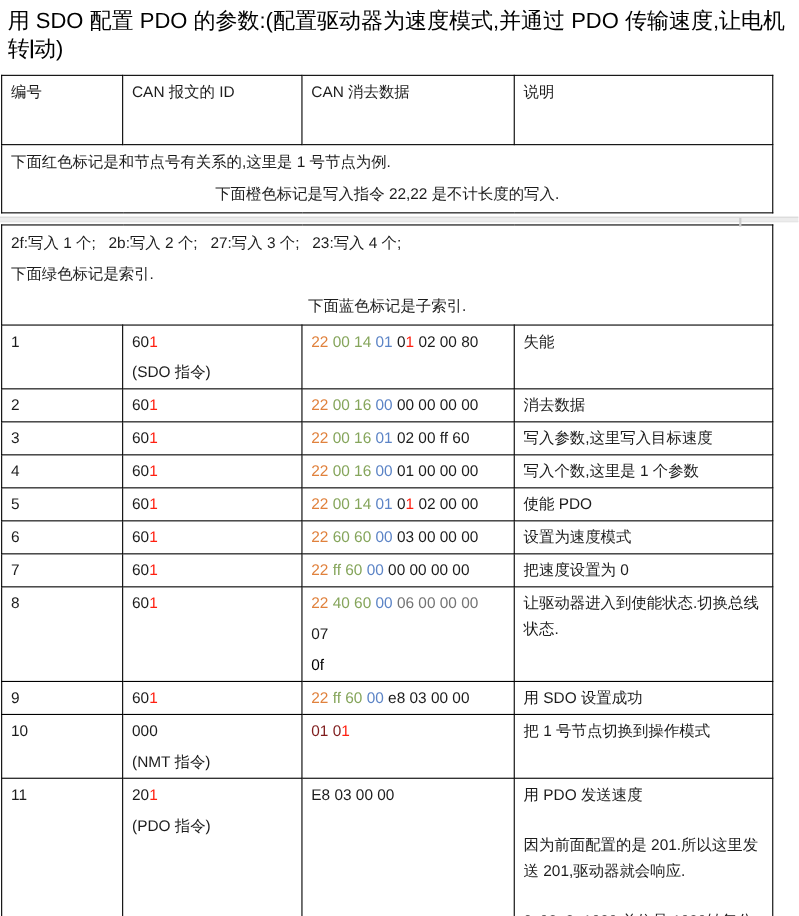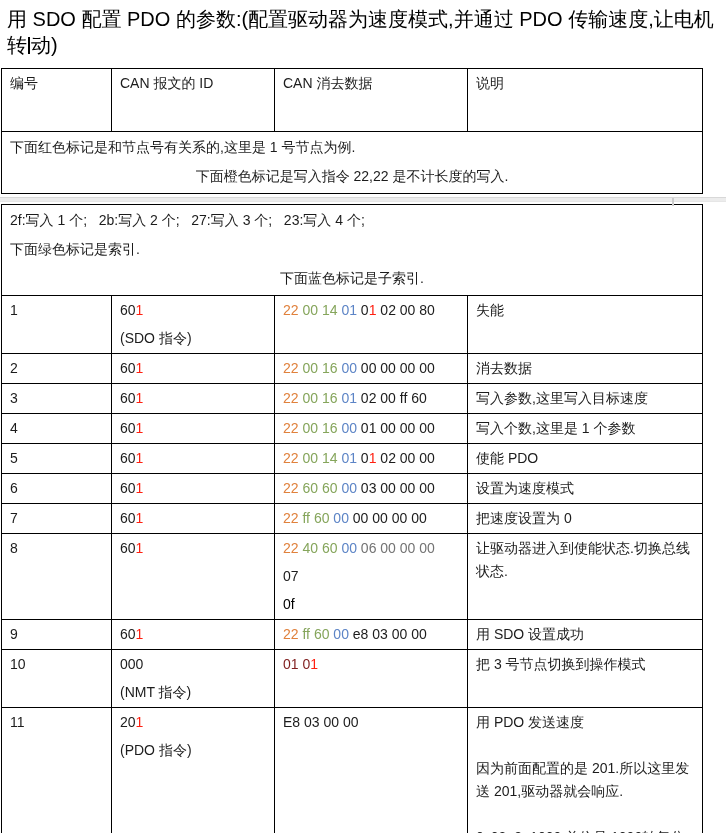--- a/index.html
+++ b/index.html
@@ -231,21 +231,21 @@
         <tr>
           <td class="c-no">10</td>
           <td class="c-id">
             <div class="line"><span style="color: rgb(28, 28, 28);">000</span></div>
             <div class="line note">(NMT 指令)</div>
           </td>
           <td class="c-data">
             <div class="line"><span style="color: #7f1d1d;">01 0</span><span style="color: rgb(255, 31, 16);">1</span></div>
           </td>
           <td class="c-desc">
-            <div class="line">把 3 号节点切换到操作模式</div>
+            <div class="line">把 1 号节点切换到操作模式</div>
           </td>
         </tr>
         <tr>
           <td class="c-no">11</td>
           <td class="c-id">
             <div class="line"><span style="color: rgb(28, 28, 28);">20</span><span style="color: rgb(255, 31, 16);">1</span></div>
             <div class="line note">(PDO 指令)</div>
           </td>
           <td class="c-data">
             <div class="line"><span style="color: rgb(28, 28, 28);">E8 03 00 00</span></div>

